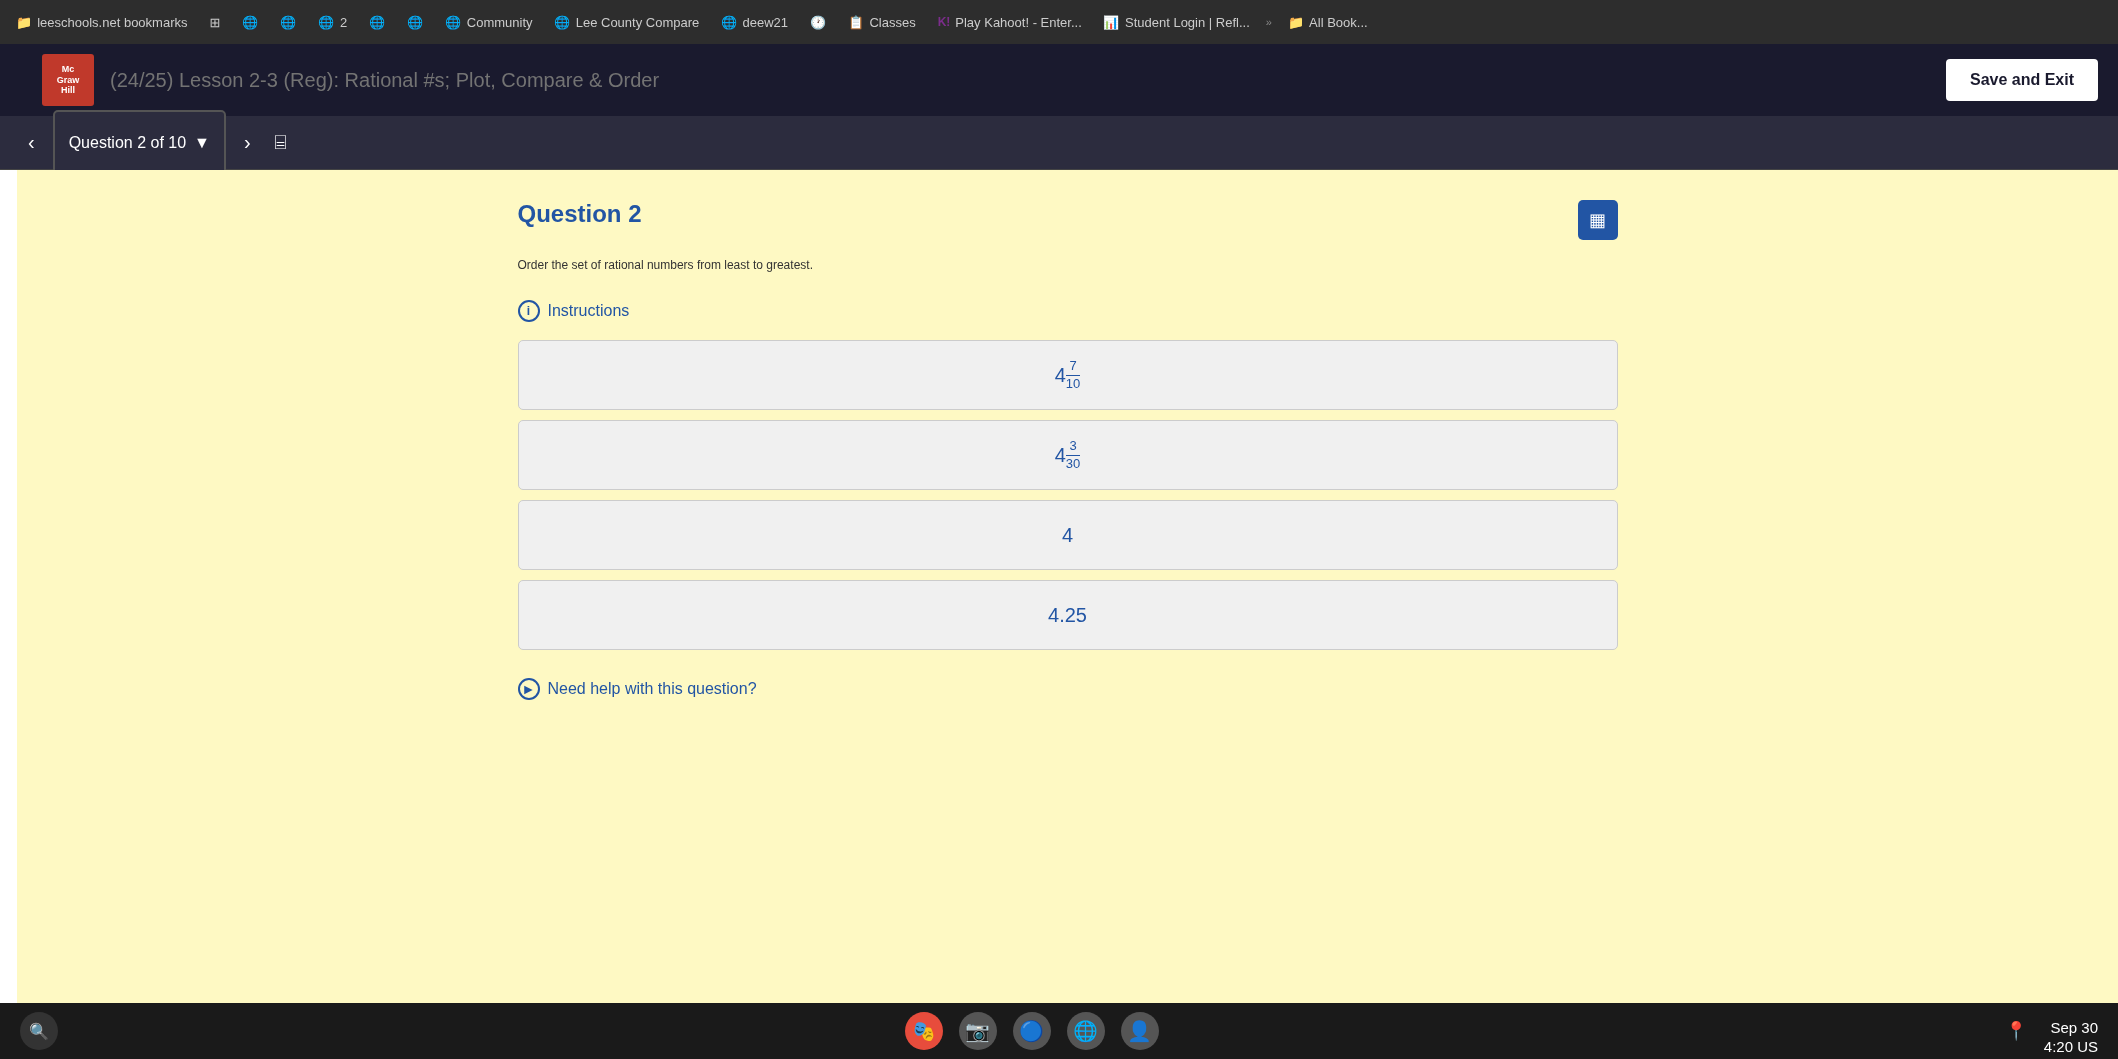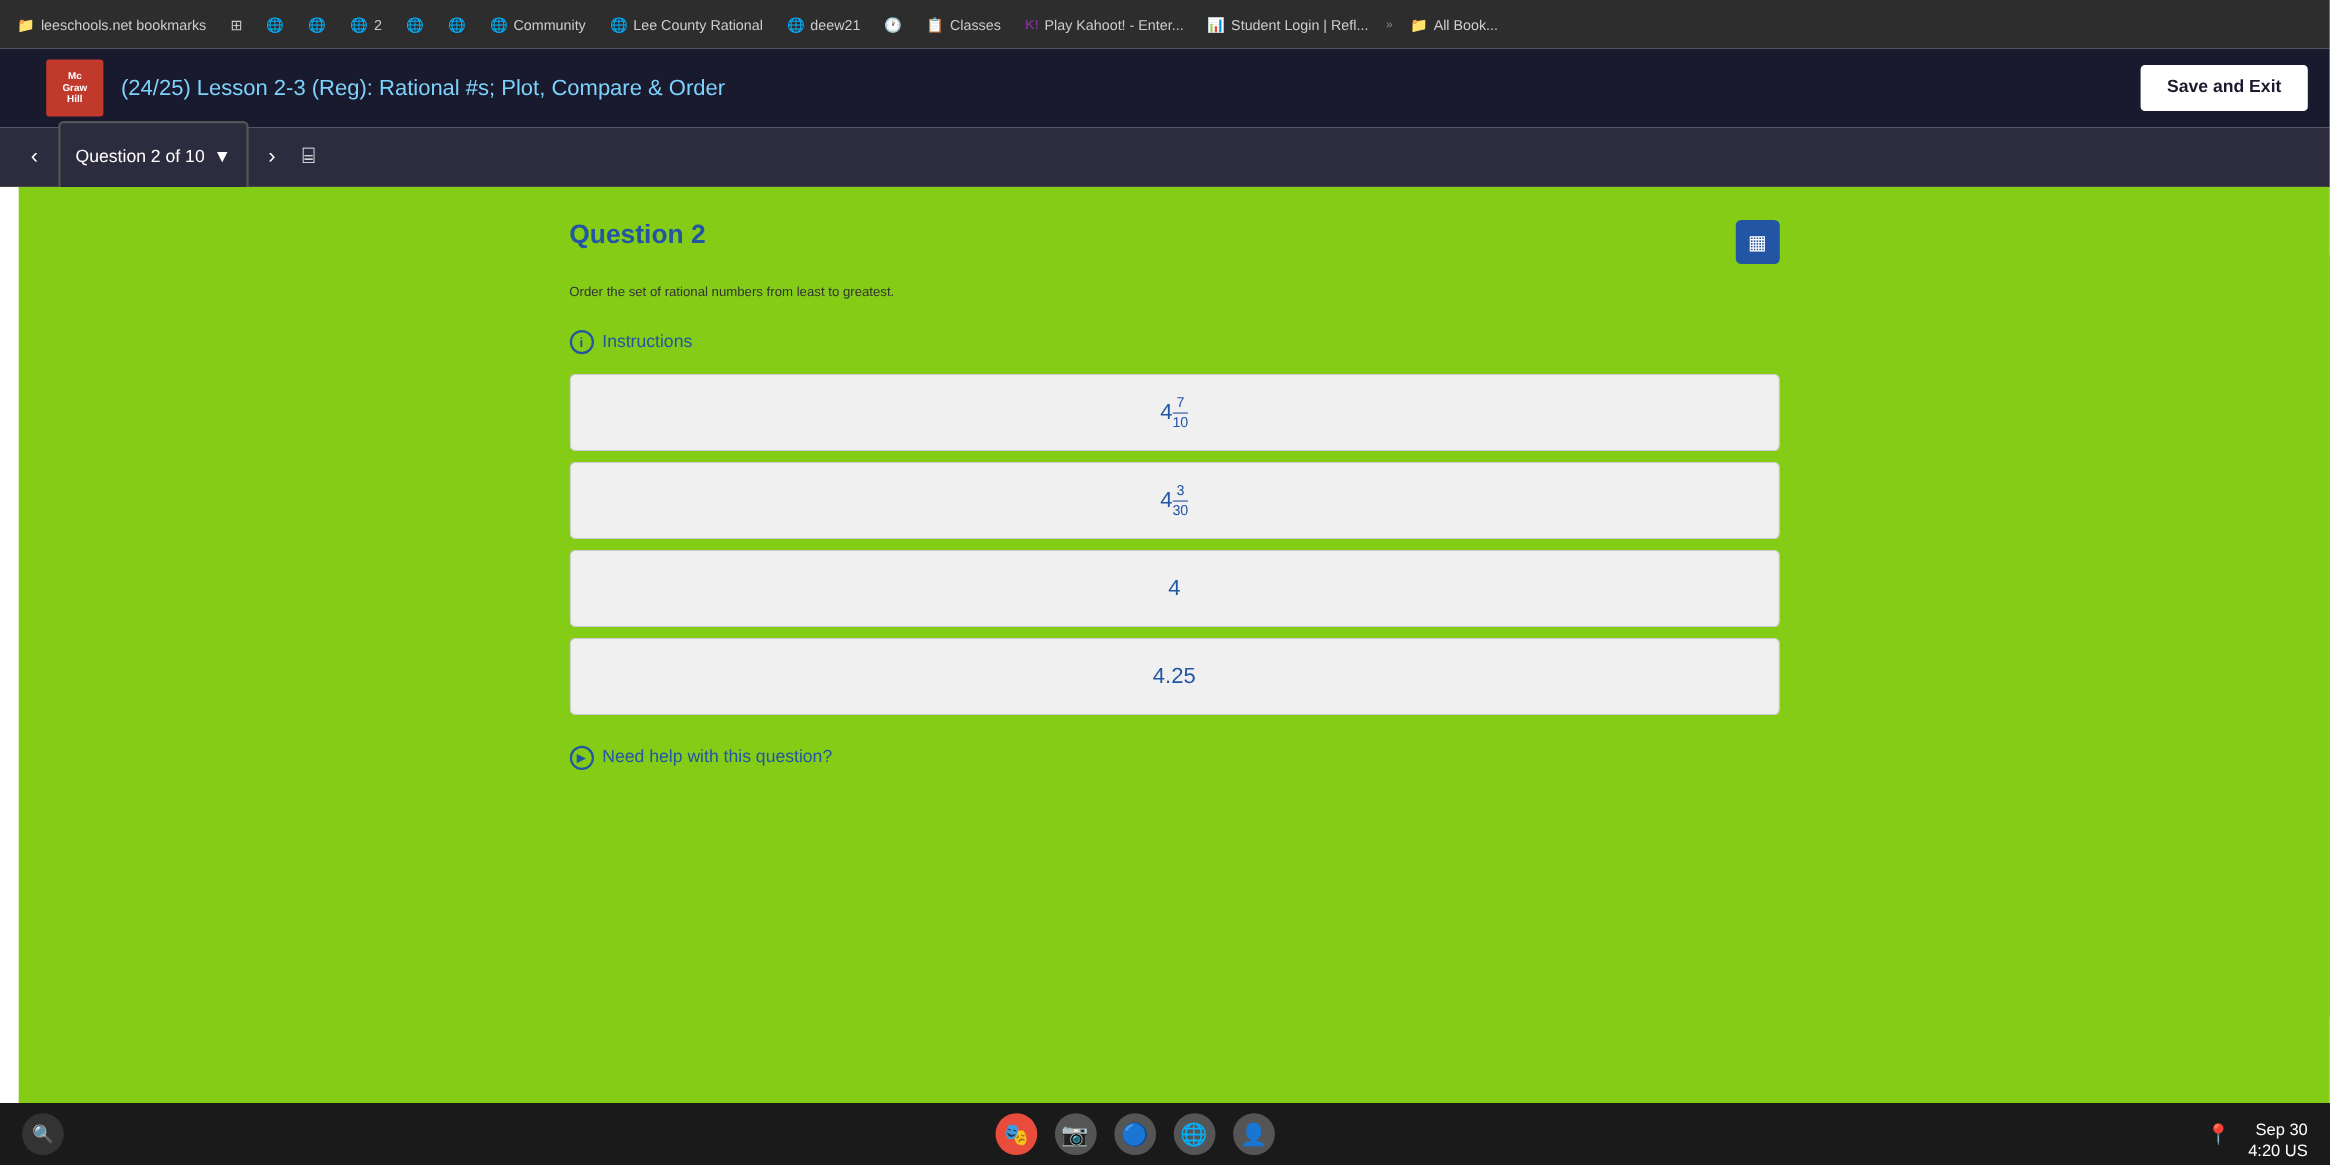--- a/index.html
+++ b/index.html
@@ -57,21 +57,21 @@
       border-radius: 3px;
     }
     .logo-text {
       color: white;
       font-size: 9px;
       font-weight: bold;
       text-align: center;
       line-height: 1.2;
     }
     .lesson-title {
-      color: #7dd3fc;
+      color: #737373;
       font-size: 20px;
       font-weight: 500;
     }
     .save-exit-btn {
       background: white;
       color: #1a1a2e;
       border: 2px solid white;
       padding: 10px 22px;
       border-radius: 4px;
       font-size: 16px;
@@ -110,21 +110,21 @@
     }
     .flag-icon {
       color: white;
       font-size: 20px;
       margin-left: 6px;
       cursor: pointer;
     }
 
     
     .main-content {
-      background: #84cc16;
+      background: #fef9c3;
       min-height: 870px;
       padding: 30px 40px;
       position: relative;
       margin-left: 17px;
     }
 
     .question-header {
       display: flex;
       align-items: flex-start;
       justify-content: space-between;
@@ -302,21 +302,21 @@
   </div>
   <div class="tab-item">
     <span>🌐</span>
   </div>
   <div class="tab-item">
     <span>🌐</span>
     <span>Community</span>
   </div>
   <div class="tab-item">
     <span>🌐</span>
-    <span>Lee County Rational</span>
+    <span>Lee County Compare</span>
   </div>
   <div class="tab-item">
     <span>🌐</span>
     <span>deew21</span>
   </div>
   <div class="tab-item">
     <span>🕐</span>
   </div>
   <div class="tab-item">
     <span>📋</span>

